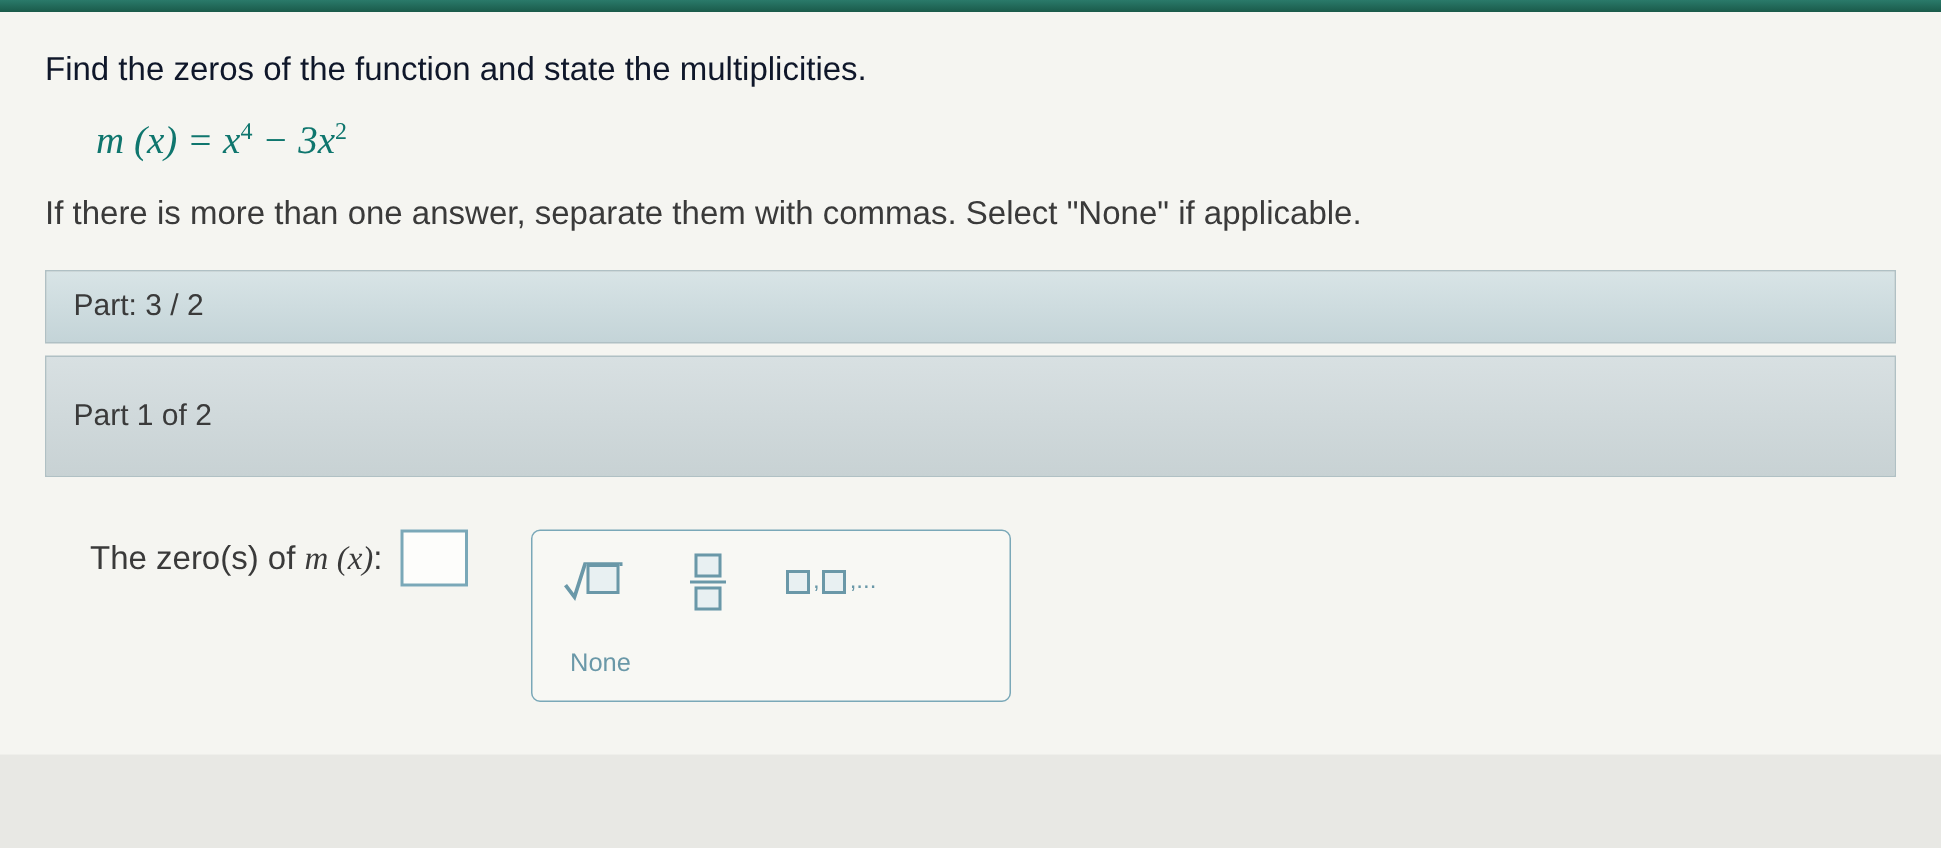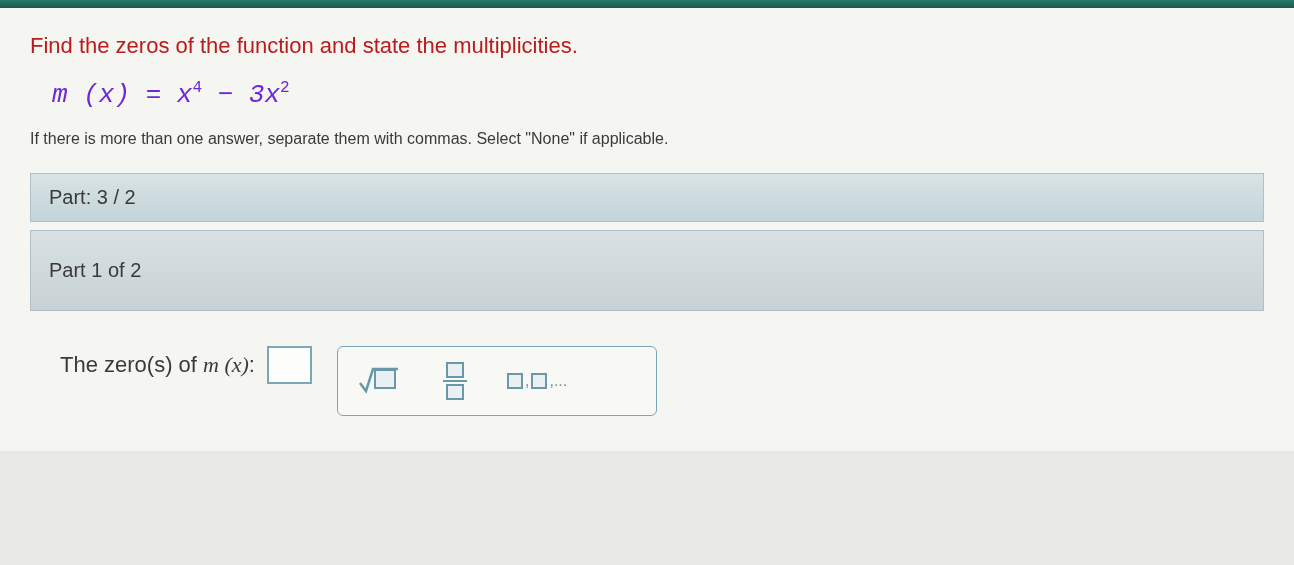--- a/index.html
+++ b/index.html
@@ -13,36 +13,36 @@
     .top-border {
       height: 8px;
       background: linear-gradient(to bottom, #2a7a6a 0%, #1a5a4a 100%);
     }
     .content-area {
       background: #f5f5f1;
       padding: 25px 30px;
     }
     .question-text {
       font-size: 22px;
-      color: #b91c1c;
+      color: #0f172a;
       margin-bottom: 20px;
     }
     .equation {
-      font-family: Liberation Mono, monospace;
+      font-family: Liberation Serif, serif;
       font-size: 26px;
-      color: #6d28d9;
-      margin: 15px 0 20px 22px;
+      color: #0f766e;
+      margin: 15px 0 20px 34px;
       font-style: italic;
     }
     .equation sup {
       font-size: 16px;
       font-style: normal;
     }
     .instruction-text {
-      font-size: 16px;
+      font-size: 22px;
       color: #3a3a3a;
       margin-bottom: 25px;
     }
     .part-header {
       background: linear-gradient(to bottom, #d8e4e6 0%, #c4d4d8 100%);
       padding: 12px 18px;
       font-size: 20px;
       color: #3a3a3a;
       border: 1px solid #b0c0c4;
       margin-bottom: 8px;
@@ -52,21 +52,21 @@
       padding: 28px 18px;
       font-size: 20px;
       color: #3a3a3a;
       border: 1px solid #b0c0c4;
       margin-bottom: 25px;
     }
     .answer-row {
       display: flex;
       align-items: flex-start;
       padding: 10px 30px;
-      gap: 25px;
+      gap: 42px;
     }
     .answer-label {
       font-size: 22px;
       color: #3a3a3a;
       display: flex;
       align-items: center;
       gap: 12px;
     }
     .answer-label .mx {
       font-family: 'Times New Roman', serif;
@@ -209,16 +209,19 @@
         </div>
         <div class="tool-btn">
           <div class="list-icon">
             <div class="list-box"></div>
             <span class="list-comma">,</span>
             <div class="list-box"></div>
             <span class="list-comma">,...</span>
           </div>
         </div>
       </div>
+      <div class="tool-row">
+        <div class="none-btn">None</div>
+      </div>
     </div>
   </div>
 
 </div>
 
 </body></html>

